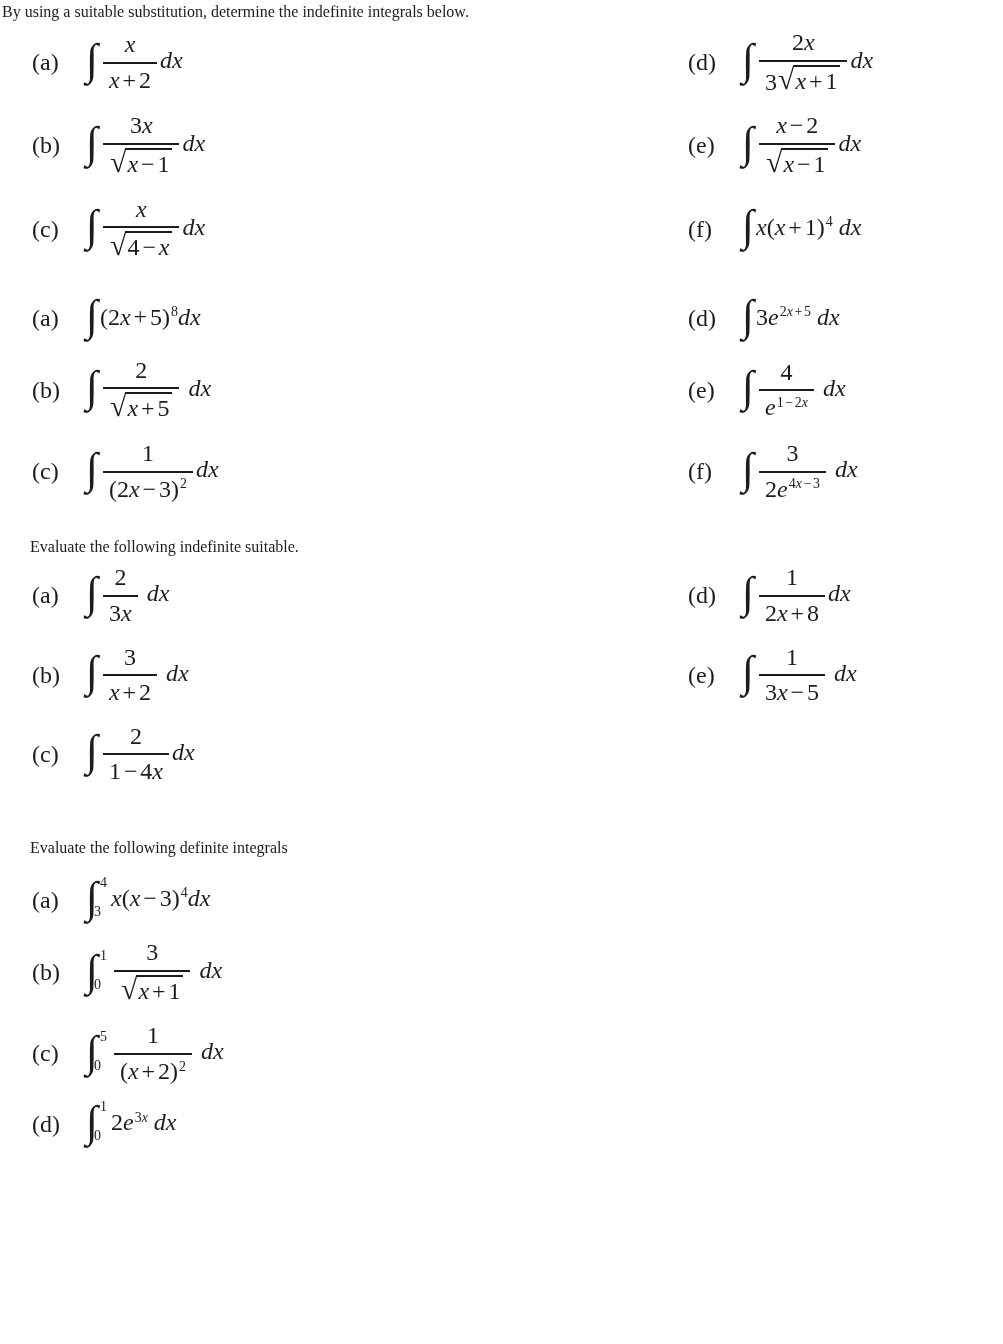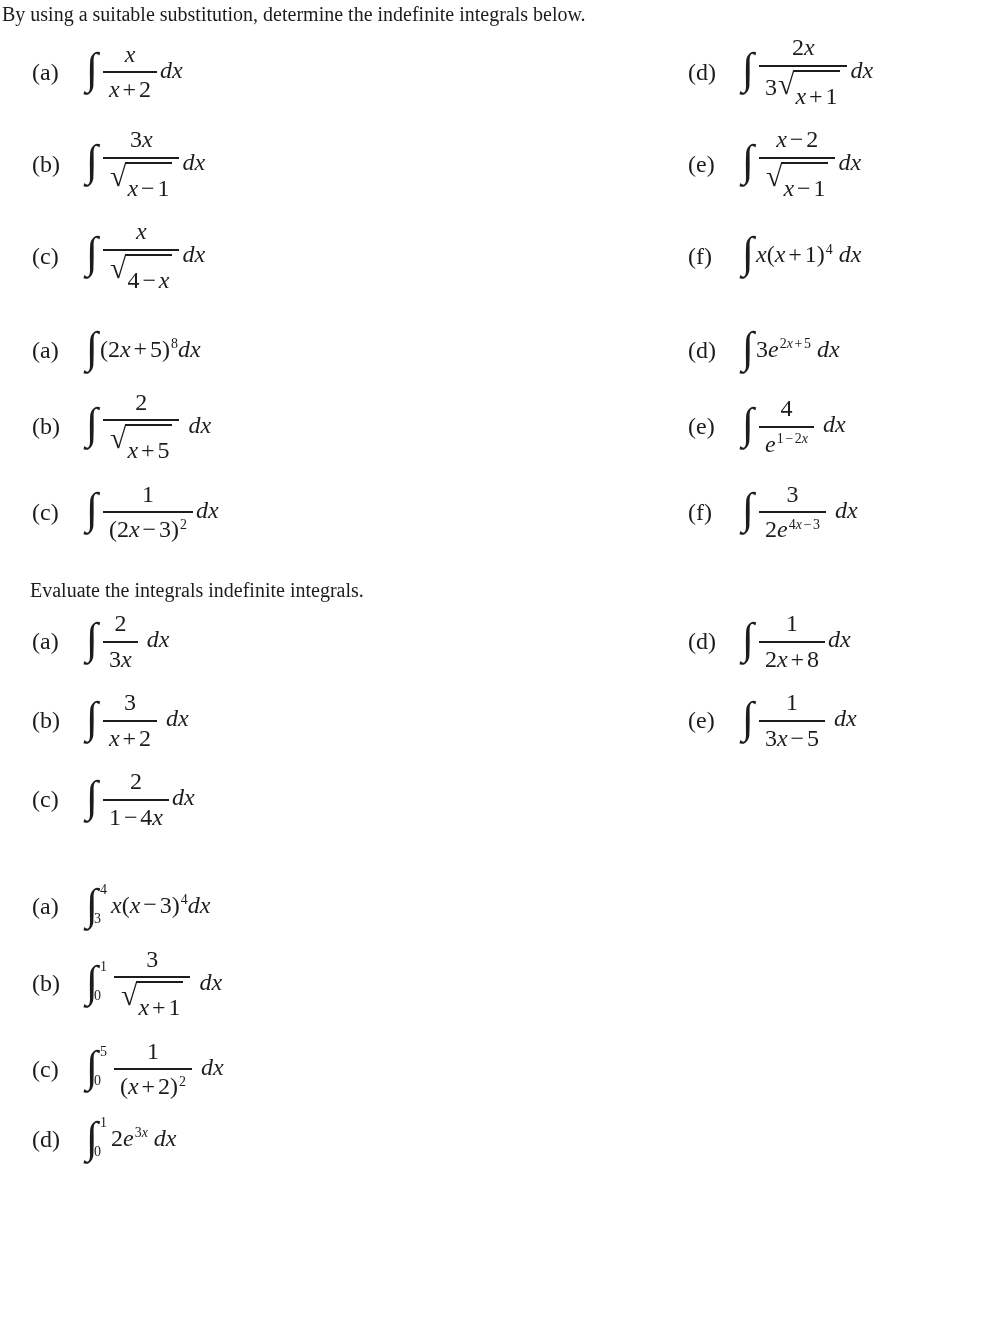--- a/index.html
+++ b/index.html
@@ -9,21 +9,21 @@
     font-family: "Liberation Serif", serif;
     overflow: hidden;
   }
   main { padding-top: 2px; }
 
   .sec { margin-top: 34px; }
   .sec-0 { margin-top: 0; }
   .sec-3 { margin-top: 52px; }
 
   .heading {
-    font-size: 20px; line-height: 1.2;
+    font-size: 16px; line-height: 1.2;
     margin: 0 0 8px 30px;
   }
   .sec-0 .heading { margin-left: 2px; }
   .sec-3 .heading { margin-bottom: 20px; }
 
   .row {
     display: grid;
     grid-template-columns: 678px 1fr;
     align-items: center;
     margin: 6px 0 16px;
@@ -76,21 +76,21 @@
     line-height: 1.15;
   }
   .mfrac .den { display: block; padding: 3px 6px 0; line-height: 1.15; }
 
   
   .msqrt { display: inline-flex; align-items: flex-start; margin: 0 1px; }
   .rsym {
     font-size: 1.25em; line-height: 1;
     position: relative; top: -1px; margin-right: -2px;
   }
-  .rbody { border-top: 2px solid currentColor; padding: 11px 3px 0; line-height: 1.15; }
+  .rbody { border-top: 2px solid currentColor; padding: 1px 3px 0; line-height: 1.15; }
 
   
   sup.msup {
     font-size: 0.58em; line-height: 1;
     vertical-align: baseline; position: relative; top: -0.6em;
     margin-left: 1px;
   }
 </style>
 </head>
 <body style="background: rgb(255, 255, 255); color: rgb(28, 28, 28);">
@@ -194,21 +194,21 @@
         </div>
         <div class="cell right">
           <div class="prob">
             <span class="plabel">(f)</span>
             <span class="math"><span class="mint">∫</span><span class="mfrac"><span class="num">3</span><span class="den">2<i class="mvar">e</i><sup class="msup"><span class="grp">4<i class="mvar">x</i><span class="mop">−</span>3</span></sup></span></span> <i class="mvar">d</i><i class="mvar">x</i></span>
           </div>
         </div>
       </div>
     </section>
     <section class="sec sec-2">
-      <div class="heading">Evaluate the integrals indefinite integrals.</div>
+      <div class="heading">Evaluate the following indefinite suitable.</div>
       <div class="row">
         <div class="cell left">
           <div class="prob">
             <span class="plabel">(a)</span>
             <span class="math"><span class="mint">∫</span><span class="mfrac"><span class="num">2</span><span class="den">3<i class="mvar">x</i></span></span> <i class="mvar">d</i><i class="mvar">x</i></span>
           </div>
         </div>
         <div class="cell right">
           <div class="prob">
             <span class="plabel">(d)</span>
@@ -234,20 +234,21 @@
         <div class="cell left">
           <div class="prob">
             <span class="plabel">(c)</span>
             <span class="math"><span class="mint">∫</span><span class="mfrac"><span class="num">2</span><span class="den">1<span class="mop">−</span>4<i class="mvar">x</i></span></span><i class="mvar">d</i><i class="mvar">x</i></span>
           </div>
         </div>
         <div class="cell right"></div>
       </div>
     </section>
     <section class="sec sec-3">
+      <div class="heading">Evaluate the following definite integrals</div>
       <div class="row">
         <div class="cell left">
           <div class="prob">
             <span class="plabel">(a)</span>
             <span class="math"><span class="mdint">
                 <span class="dsym">∫</span>
                 <span class="dlims">
                   <span class="dup">4</span>
                   <span class="dlo">3</span>
                 </span>

